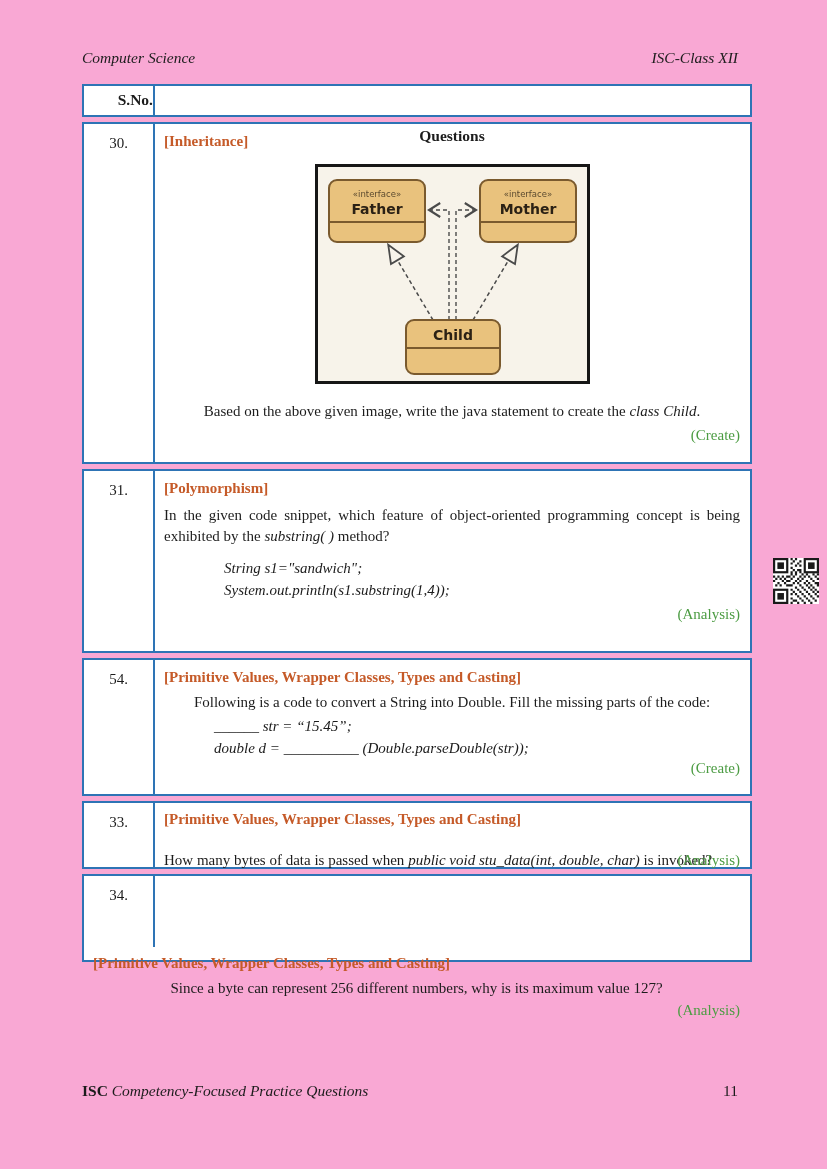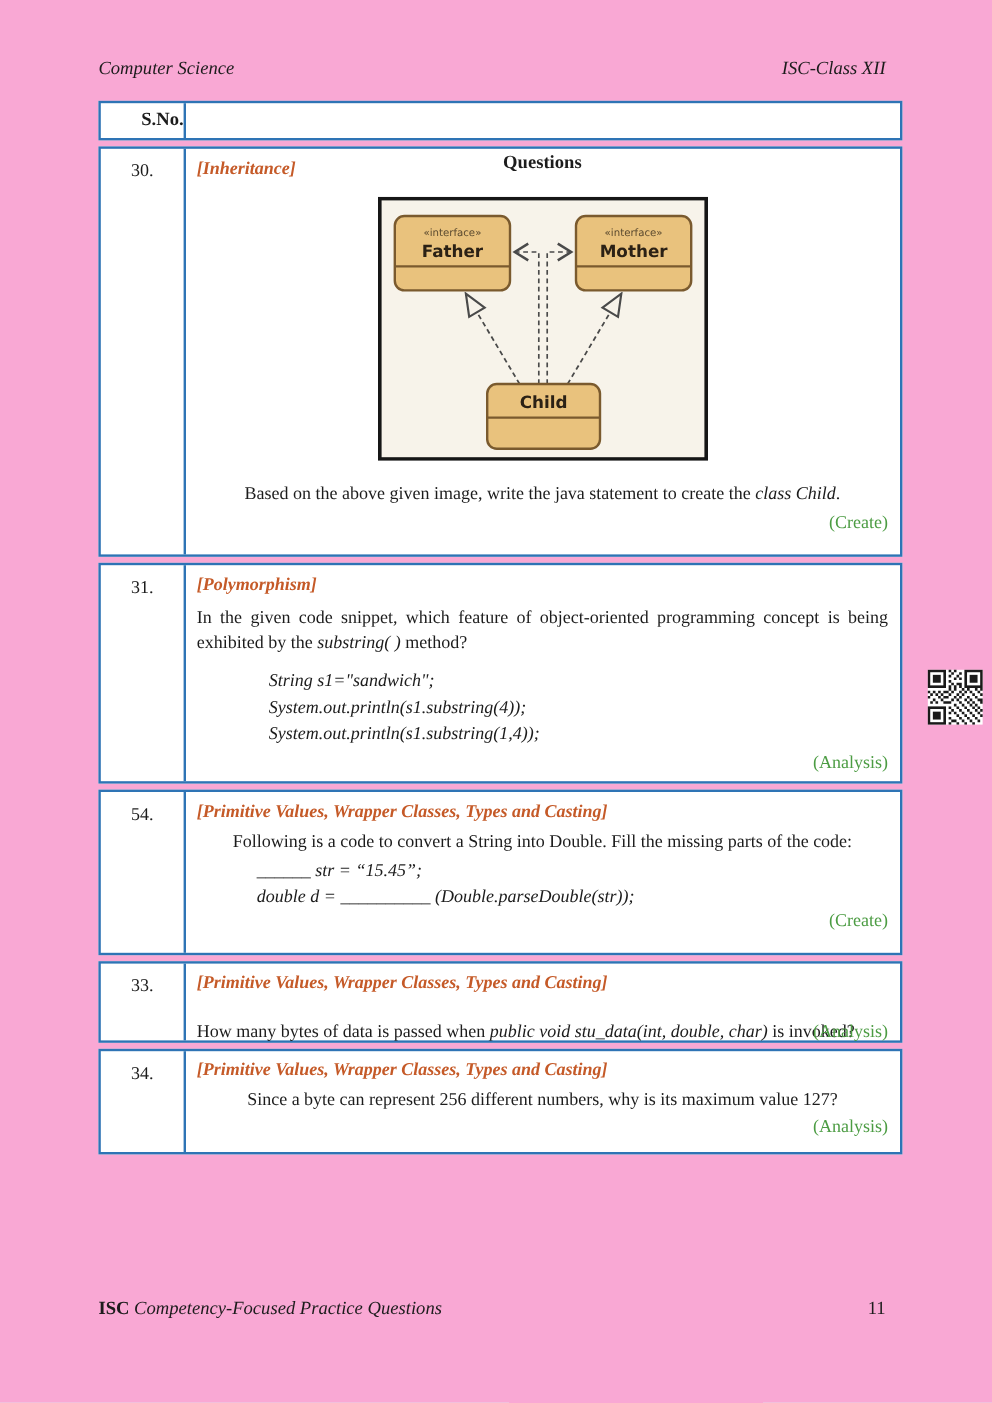--- a/index.html
+++ b/index.html
@@ -32,22 +32,22 @@
     text-align:center; padding-top:11px; font-size:15px; box-sizing:border-box;
   }
   .cell-q { flex:1; padding:9px 10px 0 9px; box-sizing:border-box; min-width:0; }
   .thead { height:33px; }
   .thead .cell-no { padding-top:5px; font-weight:bold; font-size:15.5px;text-align:right; }
   .thead .cell-q { text-align:center; font-weight:bold; padding-top:5px; font-size:15.5px;margin-top:36px; }
   .r30 { height:342px; }
   .r31 { height:184px; }
   .r32 { height:138px; }
   .r33 { height:68px; }
-  .r34 { height:88px; }
-  .topic { color:#C55A28; font-weight:bold; font-style:italic; font-size:15px; }
+  .r34 { height:88px;flex-direction:column; }
+  .topic { color:#C55A28; font-weight:bold; font-size:15px; }
   .qtext { font-size:15px; line-height:21px; margin-top:8px;text-align:center; }
   .justify { text-align:justify; }
   .qtext i, .code i { font-style:italic; }
   .code { font-style:italic; font-size:15px; line-height:22px; }
   .code-31 { margin-left:60px; margin-top:10px; }
   .code-32 { margin-left:50px; margin-top:2px; }
   .tag { color:#4C9C43; font-weight:normal; font-size:15px; }
   .tag-row { text-align:right; margin-top:4px; }
   .r33 .qtext { margin-top:22px; position:relative; padding-right:2px; }
   .tag-abs { position:absolute; right:0; bottom:0; }
@@ -129,21 +129,20 @@
 
     <div class="trow r31">
       <div class="cell-no">31.</div>
       <div class="cell-q">
         <div class="topic">[Polymorphism]</div>
         <div class="qtext justify">
           <span>In the given code snippet, which feature of object-oriented programming concept is being exhibited by the </span><i>substring( )</i><span> method?</span>
         </div>
         <div class="code code-31">
           <div>String s1="sandwich";</div>
-          <div>System.out.println(s1.substring(4));</div>
           <div>System.out.println(s1.substring(1,4));</div>
         </div>
         <div class="tag-row"><span class="tag">(Analysis)</span></div>
       </div>
     </div>
 
     <div class="trow r32">
       <div class="cell-no">54.</div>
       <div class="cell-q">
         <div class="topic">[Primitive Values, Wrapper Classes, Types and Casting]</div>

